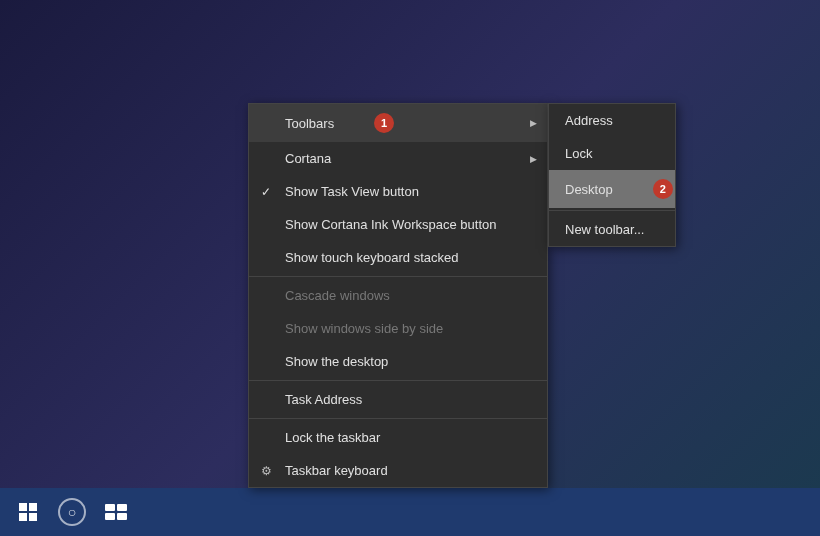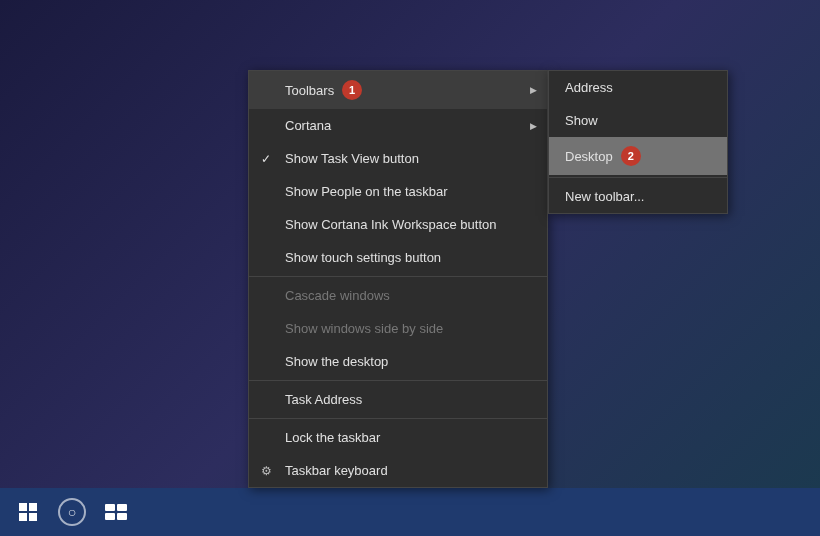--- a/index.html
+++ b/index.html
@@ -82,20 +82,21 @@
       color: #e0e0e0;
     }
 
     .menu-item {
       padding: 9px 16px 9px 36px;
       cursor: pointer;
       position: relative;
       white-space: nowrap;
       display: flex;
       align-items: center;
+      gap: 32px;
     }
 
     .menu-item.has-submenu::after {
       content: '▶';
       position: absolute;
       right: 10px;
       font-size: 9px;
       color: #bbb;
     }
 
@@ -142,21 +143,21 @@
       font-size: 11px;
       font-weight: bold;
       margin-left: 8px;
       flex-shrink: 0;
     }
 
     
     .submenu {
       background: #2d2d2d;
       border: 1px solid #444;
-      width: 180px;
+      width: 128px;
       box-shadow: 2px 2px 10px rgba(0,0,0,0.5);
       color: #e0e0e0;
       margin-top: 0;
       position: relative;
       top: 0;
     }
 
     .submenu .menu-item {
       padding: 9px 16px;
     }
@@ -230,30 +231,27 @@
       </div>
 
       <div class="menu-item has-submenu">
         <span>Cortana</span>
       </div>
 
       <div class="menu-item checked">
         <span>Show Task View button</span>
       </div>
 
-      <div class="menu-item">
-        <span>Show People on the taskbar</span>
-      </div>
 
       <div class="menu-item">
         <span>Show Cortana Ink Workspace button</span>
       </div>
 
       <div class="menu-item">
-        <span>Show touch settings button</span>
+        <span>Show touch keyboard stacked</span>
       </div>
 
       <div class="menu-separator"></div>
 
       <div class="menu-item disabled">
         <span>Cascade windows</span>
       </div>
 
 
       <div class="menu-item disabled">
@@ -283,21 +281,21 @@
 
     </div>
 
     <div class="submenu">
 
       <div class="menu-item">
         <span>Address</span>
       </div>
 
       <div class="menu-item">
-        <span>Show</span>
+        <span>Lock</span>
       </div>
 
       <div class="menu-item active" style="background:#737373;">
         <span>Desktop</span>
         <span class="badge">2</span>
       </div>
 
       <div class="submenu-separator"></div>
 
       <div class="menu-item">

